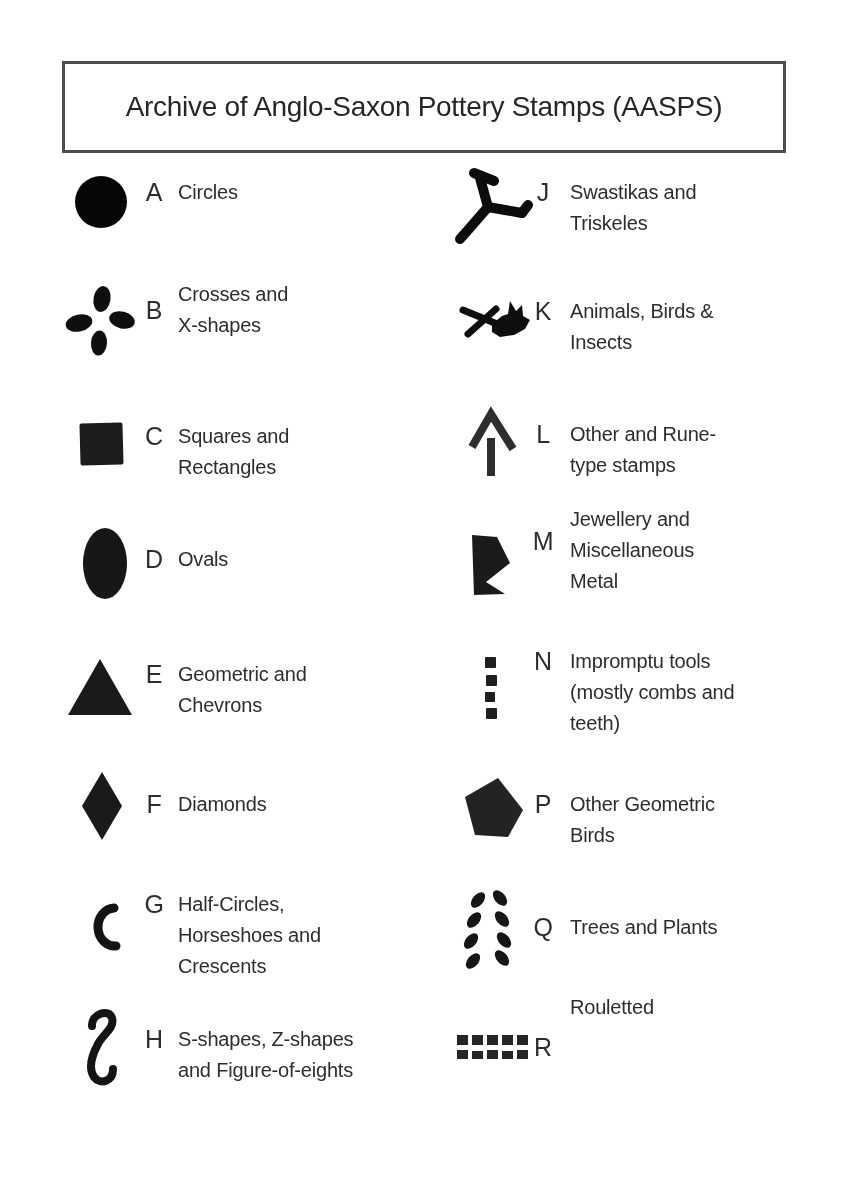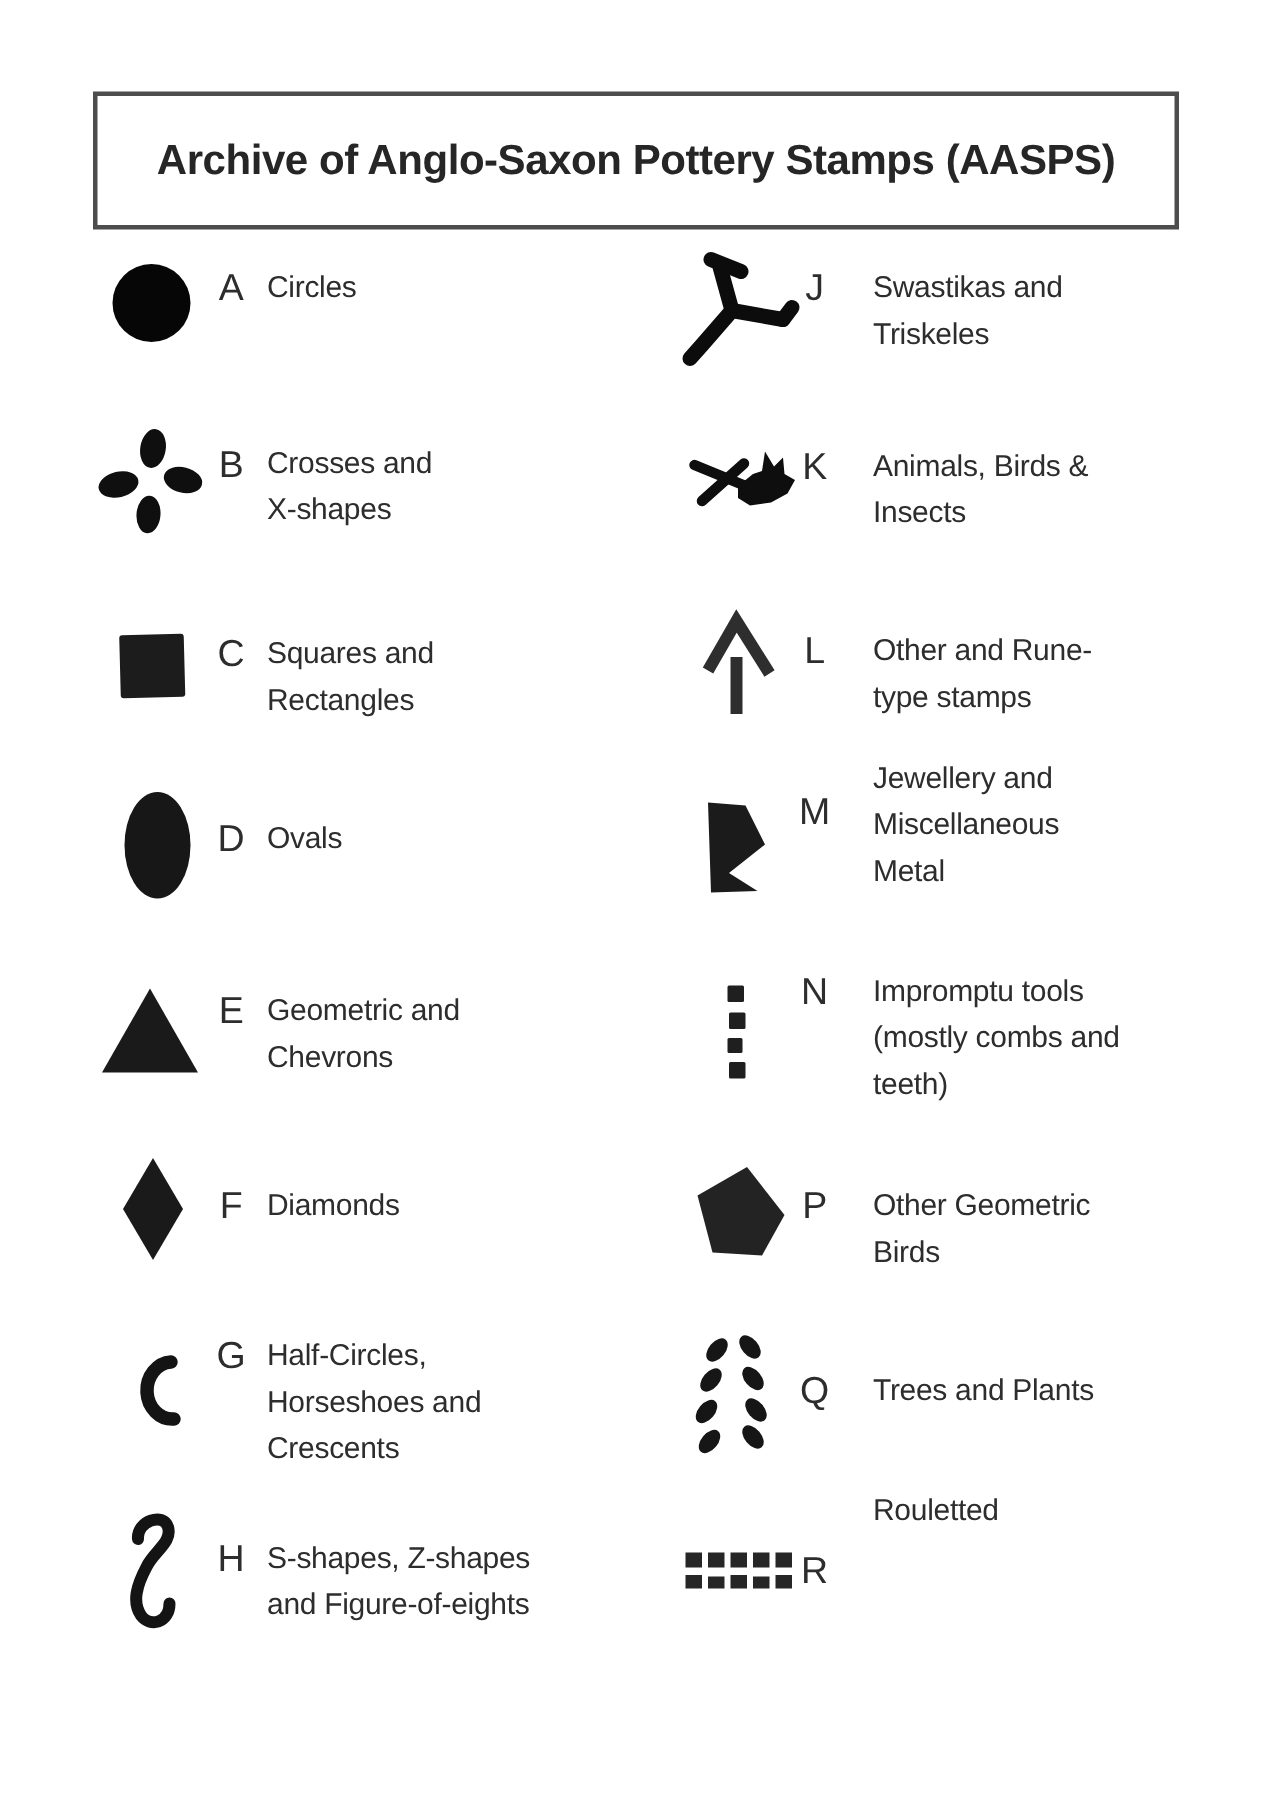--- a/index.html
+++ b/index.html
@@ -11,36 +11,36 @@
     color:#2d2d2d;
     overflow:hidden;
   }
   .title-box{
     position:absolute;left:62px;top:61px;width:718px;height:86px;
     border:3px solid #4d4d4d;
     display:flex;flex-direction:column;justify-content:center;align-items:center;
     background:#ffffff;
   }
   .title-line{
-    font-size:28px;font-weight:bold;color:#262626;
+    font-size:28px;font-weight:normal;color:#262626;
     line-height:40px;letter-spacing:-0.3px;white-space:nowrap;
   }
   .code{
     position:absolute;width:30px;text-align:center;
     font-size:25px;line-height:31px;color:#2d2d2d;letter-spacing:-0.2px;
   }
   .code.L{left:139px;}
   .code.R{left:528px;}
   .lbl{
     position:absolute;
     font-size:20px;line-height:31px;color:#2d2d2d;letter-spacing:-0.2px;
     white-space:pre-line;
   }
   .lbl.L{left:178px;}
-  .lbl.R{left:570px;margin-left:12px;}
+  .lbl.R{left:570px;}
   .icon{position:absolute;}
   svg{display:block;overflow:visible;}
 </style>
 </head>
 <body>
 
 <div class="page">
 
   <div class="title-box">
     <div class="title-line">Archive of Anglo-Saxon Pottery Stamps (AASPS)</div>
@@ -59,21 +59,21 @@
   <div>
     <div class="icon" style="left:66px;top:286px">
       <svg width="68" height="70" viewBox="0 0 68 70" fill="#0f0f0f">
         <ellipse cx="36" cy="13" rx="8.5" ry="13" transform="rotate(9 36 13)"></ellipse>
         <ellipse cx="13" cy="37" rx="13.5" ry="8.5" transform="rotate(-13 13 37)"></ellipse>
         <ellipse cx="56" cy="34" rx="13" ry="8.5" transform="rotate(14 56 34)"></ellipse>
         <ellipse cx="33" cy="57" rx="8" ry="12.5" transform="rotate(4 33 57)"></ellipse>
       </svg>
     </div>
     <div class="code L" style="top:295px">B</div>
-    <div class="lbl L" style="top:294px">Crosses and
+    <div class="lbl L" style="top:279px">Crosses and
 X-shapes</div>
   </div>
 
   <div>
     <div class="icon" style="left:78px;top:421px">
       <svg width="47" height="46" viewBox="0 0 47 46">
         <rect x="2" y="2" width="43" height="42" rx="2" fill="#1c1c1c" transform="rotate(-1.5 23 23)"></rect>
       </svg>
     </div>
     <div class="code L" style="top:421px">C</div>

